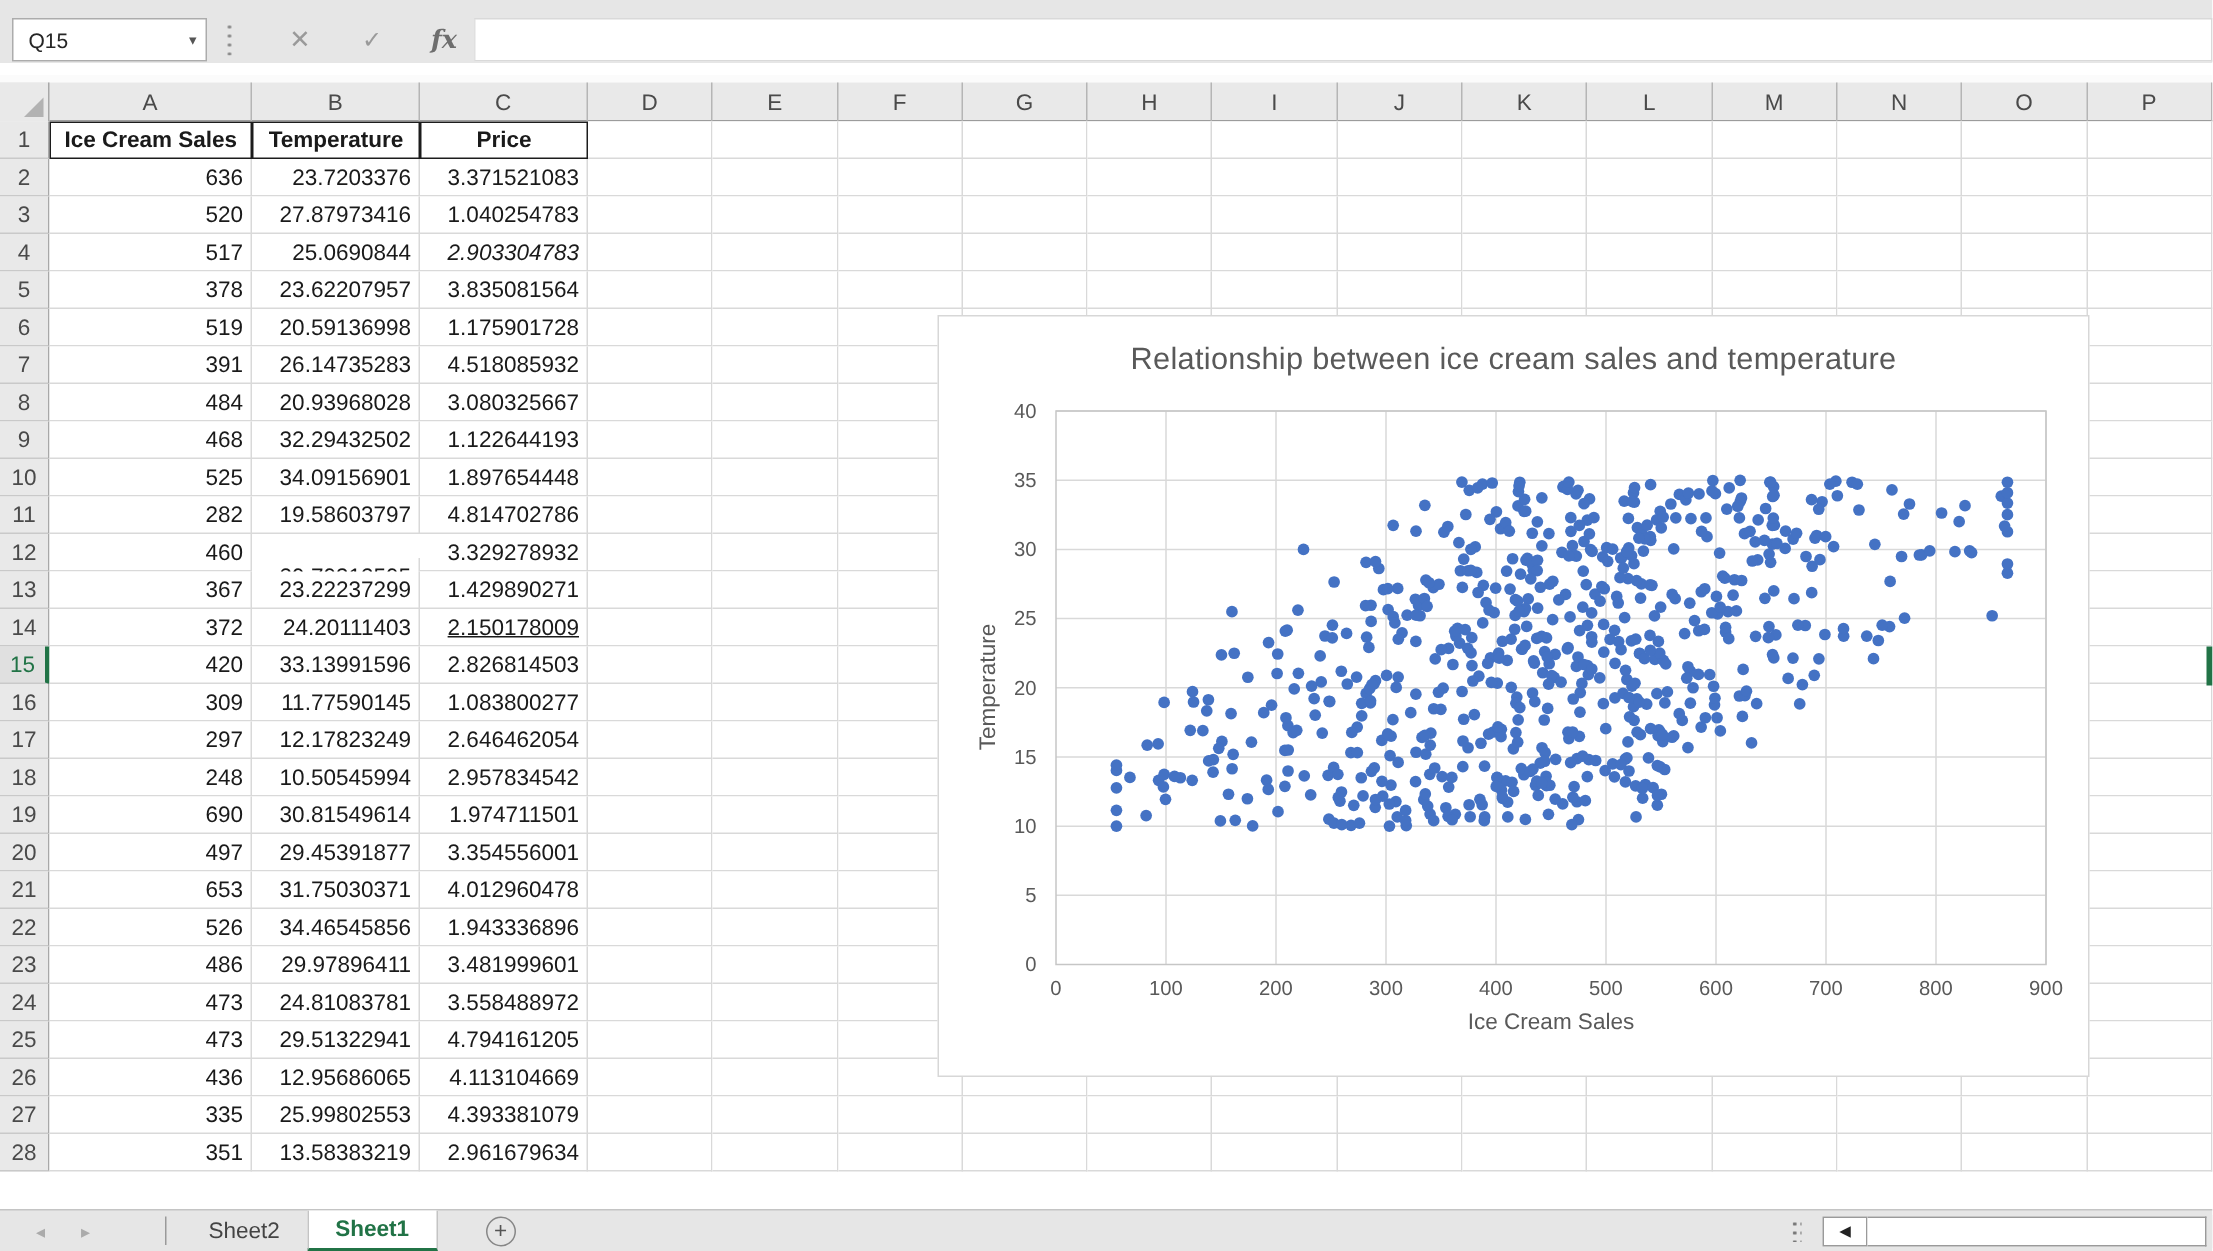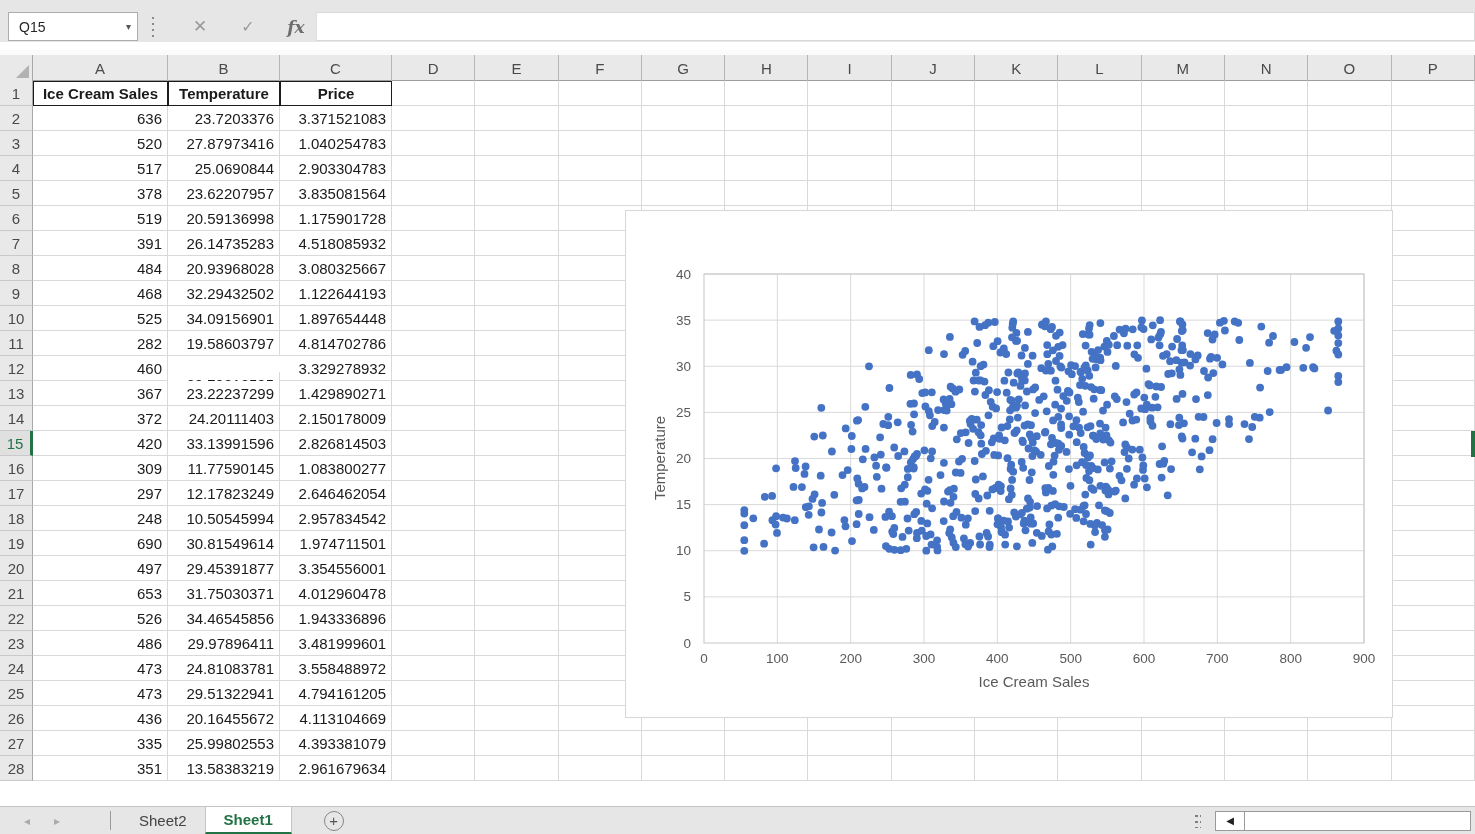--- a/index.html
+++ b/index.html
@@ -180,21 +180,21 @@
         <div class="cell" style="width: 83.31px;"></div>
         <div class="cell" style="width: 83.31px;"></div>
         <div class="cell" style="width: 83.31px;"></div>
         <div class="cell" style="width: 83.31px;"></div>
         <div class="cell" style="width: 83.31px;"></div>
       </div>
       <div class="grow">
         <div class="rh">4</div>
         <div class="cell num" style="width: 135px;">517</div>
         <div class="cell num" style="width: 112px;">25.0690844</div>
-        <div class="cell num" style="width: 112px;">2.903304783</div>
+        <div class="cell num" style="width: 112px; font-style: italic;">2.903304783</div>
         <div class="cell" style="width: 83.31px;"></div>
         <div class="cell" style="width: 83.31px;"></div>
         <div class="cell" style="width: 83.31px;"></div>
         <div class="cell" style="width: 83.31px;"></div>
         <div class="cell" style="width: 83.31px;"></div>
         <div class="cell" style="width: 83.31px;"></div>
         <div class="cell" style="width: 83.31px;"></div>
         <div class="cell" style="width: 83.31px;"></div>
         <div class="cell" style="width: 83.31px;"></div>
         <div class="cell" style="width: 83.31px;"></div>
@@ -370,21 +370,21 @@
         <div class="cell" style="width: 83.31px;"></div>
         <div class="cell" style="width: 83.31px;"></div>
         <div class="cell" style="width: 83.31px;"></div>
         <div class="cell" style="width: 83.31px;"></div>
         <div class="cell" style="width: 83.31px;"></div>
       </div>
       <div class="grow">
         <div class="rh">14</div>
         <div class="cell num" style="width: 135px;">372</div>
         <div class="cell num" style="width: 112px;">24.20111403</div>
-        <div class="cell num" style="width: 112px;">2.150178009</div>
+        <div class="cell num" style="width: 112px; text-decoration: underline;">2.150178009</div>
         <div class="cell" style="width: 83.31px;"></div>
         <div class="cell" style="width: 83.31px;"></div>
         <div class="cell" style="width: 83.31px;"></div>
         <div class="cell" style="width: 83.31px;"></div>
         <div class="cell" style="width: 83.31px;"></div>
         <div class="cell" style="width: 83.31px;"></div>
         <div class="cell" style="width: 83.31px;"></div>
         <div class="cell" style="width: 83.31px;"></div>
         <div class="cell" style="width: 83.31px;"></div>
         <div class="cell" style="width: 83.31px;"></div>
@@ -597,21 +597,21 @@
         <div class="cell" style="width: 83.31px;"></div>
         <div class="cell" style="width: 83.31px;"></div>
         <div class="cell" style="width: 83.31px;"></div>
         <div class="cell" style="width: 83.31px;"></div>
         <div class="cell" style="width: 83.31px;"></div>
         <div class="cell" style="width: 83.31px;"></div>
       </div>
       <div class="grow">
         <div class="rh">26</div>
         <div class="cell num" style="width: 135px;">436</div>
-        <div class="cell num" style="width: 112px;">20.16455672</div>
+        <div class="cell num" style="width: 112px;">12.95686065</div>
         <div class="cell num" style="width: 112px;">4.113104669</div>
         <div class="cell" style="width: 83.31px;"></div>
         <div class="cell" style="width: 83.31px;"></div>
         <div class="cell" style="width: 83.31px;"></div>
         <div class="cell" style="width: 83.31px;"></div>
         <div class="cell" style="width: 83.31px;"></div>
         <div class="cell" style="width: 83.31px;"></div>
         <div class="cell" style="width: 83.31px;"></div>
         <div class="cell" style="width: 83.31px;"></div>
         <div class="cell" style="width: 83.31px;"></div>
@@ -654,20 +654,21 @@
         <div class="cell" style="width: 83.31px;"></div>
         <div class="cell" style="width: 83.31px;"></div>
         <div class="cell" style="width: 83.31px;"></div>
         <div class="cell" style="width: 83.31px;"></div>
         <div class="cell" style="width: 83.31px;"></div>
         <div class="cell" style="width: 83.31px;"></div>
       </div>
     </div>
 
   <div class="chartbox">
+    <div class="chart-title">Relationship between ice cream sales and temperature</div>
     <svg id="chartSvg" width="768" height="508">
         <text x="78" y="452" fill="#595959" font-size="13.5" text-anchor="middle">0</text>
         <line x1="151.33333333333331" y1="63" x2="151.33333333333331" y2="432" stroke="#D9D9D9" stroke-width="1"></line>
         <text x="151.33333333333331" y="452" fill="#595959" font-size="13.5" text-anchor="middle">100</text>
         <line x1="224.66666666666666" y1="63" x2="224.66666666666666" y2="432" stroke="#D9D9D9" stroke-width="1"></line>
         <text x="224.66666666666666" y="452" fill="#595959" font-size="13.5" text-anchor="middle">200</text>
         <line x1="298" y1="63" x2="298" y2="432" stroke="#D9D9D9" stroke-width="1"></line>
         <text x="298" y="452" fill="#595959" font-size="13.5" text-anchor="middle">300</text>
         <line x1="371.3333333333333" y1="63" x2="371.3333333333333" y2="432" stroke="#D9D9D9" stroke-width="1"></line>
         <text x="371.3333333333333" y="452" fill="#595959" font-size="13.5" text-anchor="middle">400</text>

